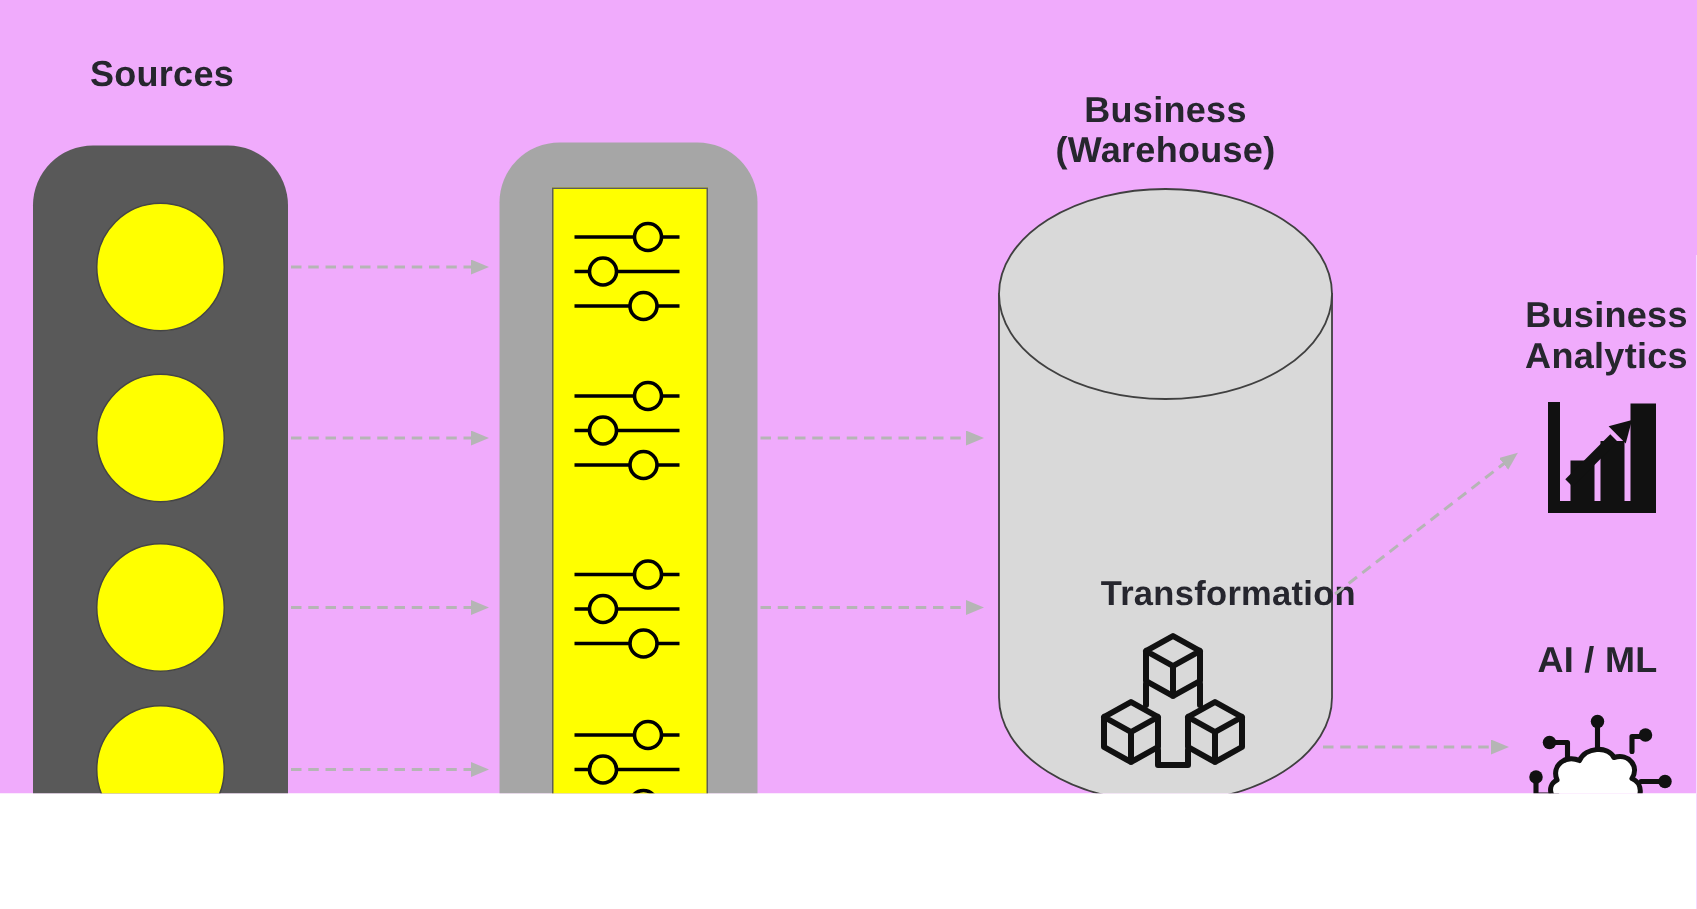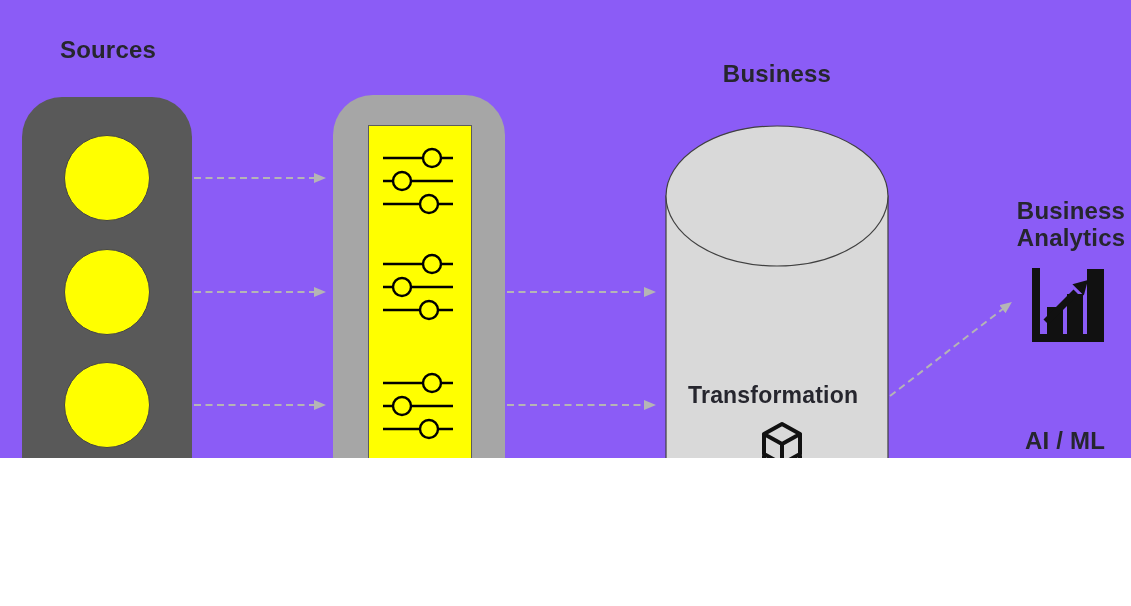--- a/index.html
+++ b/index.html
@@ -1,17 +1,17 @@
 <!DOCTYPE html>
 <html><head>
 <meta charset="utf-8">
 <style>
   html,body { margin:0; padding:0; background:#ffffff; }
   .canvas {
-    position:relative; width:1131px; height:458px; background:#8b5cf6;
+    position:relative; width:1131px; height:529px; background:#f0abfc;
     font-family:"Liberation Sans","DejaVu Sans",sans-serif; overflow:hidden;
   }
   .label {
     position:absolute; text-align:center; font-weight:600; font-size:24px;
     color:#26262e; line-height:1.14; letter-spacing:0.2px;
   }
   .label span { display:block; }
 
   
   .sources-box {
@@ -33,38 +33,39 @@
   .integration-inner {
     position:absolute; left:35px; top:30px; width:104px; height:440px;
     background:#ffff00; border:1px solid #5c5c5c; box-sizing:border-box;
   }
   .sliders-svg { position:absolute; left:-1px; top:-1px; }
 
   
   .abs { position:absolute; }
 
   .transformation-label {
-    position:absolute; left:688px; top:382px; width:250px; text-align:left;
+    position:absolute; left:654px; top:382px; width:250px; text-align:right;
     font-weight:600; font-size:23px; color:#26262e; letter-spacing:0.2px;
   }
 </style>
 </head>
 <body>
 
 <div class="canvas">
 
   <div class="label" style="left:8px; top:36px; width:200px;">
     <span>Sources</span>
   </div>
 
   <div class="label" style="left:316px; top:20px; width:200px;">
   </div>
 
   <div class="label" style="left:677px; top:60px; width:200px;">
     <span>Business</span>
+    <span>(Warehouse)</span>
   </div>
 
   <div class="label" style="left:971px; top:197px; width:200px;">
     <span>Business</span>
     <span>Analytics</span>
   </div>
 
   <div class="label" style="left:965px; top:427px; width:200px;">
     <span>AI / ML</span>
   </div>

